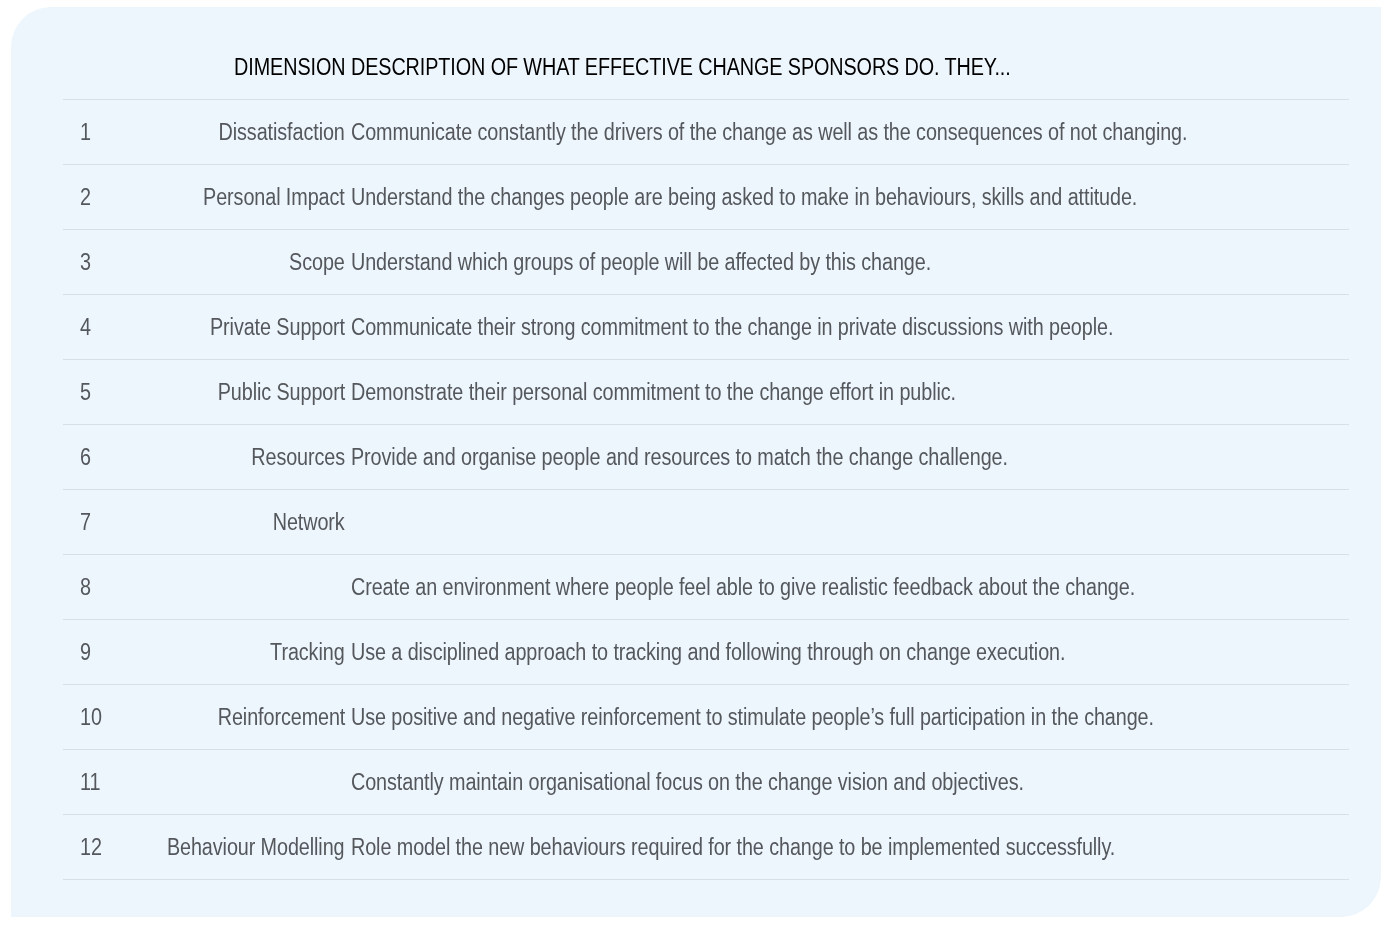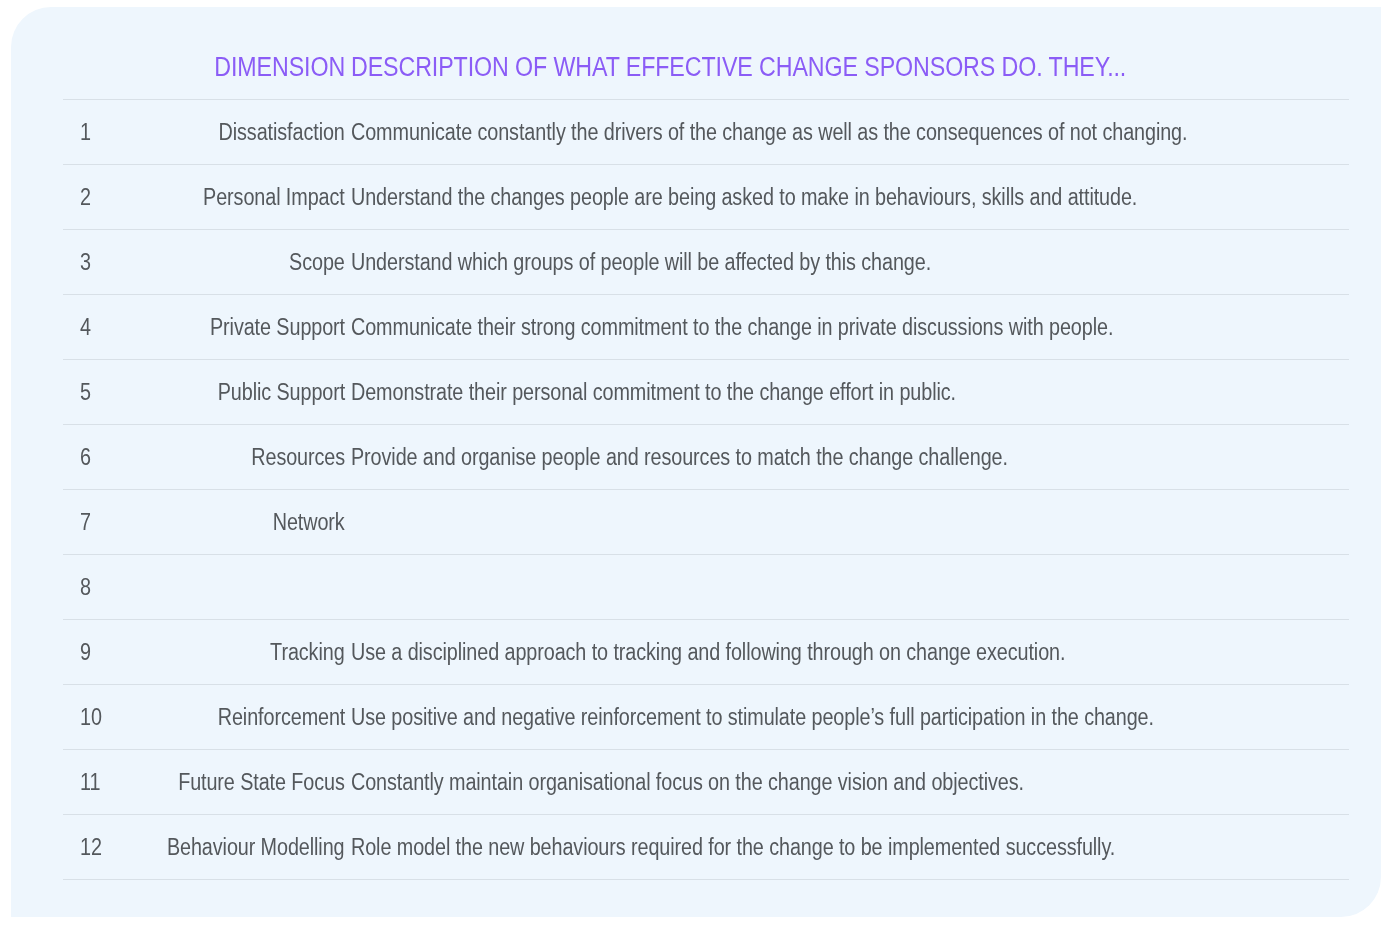--- a/index.html
+++ b/index.html
@@ -20,21 +20,21 @@
     position: absolute; left: 0; width: 1286px; height: 64px;
     border-bottom: 1.5px solid #d8e0e7;
   }
   .cell { position: absolute; top: 0; height: 100%; display: flex; align-items: center;
           white-space: nowrap; font-size: 23px; color: #54585c; }
   .c-num { left: 17px; width: 60px; }
   .c-dim { left: 0; width: 282px; justify-content: flex-end; }
   .c-desc { left: 288px; width: 980px; }
   .sq { display: inline-block; transform: scaleX(0.86); transform-origin: left center; letter-spacing: -0.1px; }
   .sq-r { display: inline-block; transform: scaleX(0.86); transform-origin: right center; letter-spacing: -0.1px; }
-  .hdr { color: #8b5cf6; font-size: 27px; }
+  .hdr { color: #000000; font-size: 23px; }
 </style>
 </head>
 <body>
 
 <div class="panel">
   <div class="table">
     <div class="header-row">
       <div class="cell c-dim hdr">
           <span class="sq-r">DIMENSION</span>
         </div>
@@ -114,20 +114,23 @@
           <span class="sq">7</span>
         </div>
       <div class="cell c-dim">
           <span class="sq-r">Network</span>
         </div>
     </div>
     <div class="row" style="top:520px">
       <div class="cell c-num">
           <span class="sq">8</span>
         </div>
+      <div class="cell c-desc">
+          <span class="sq">Create an environment where people feel able to give realistic feedback about the change.</span>
+        </div>
     </div>
     <div class="row" style="top:585px">
       <div class="cell c-num">
           <span class="sq">9</span>
         </div>
       <div class="cell c-desc">
           <span class="sq">Use a disciplined approach to tracking and following through on change execution.</span>
         </div>
       <div class="cell c-dim">
           <span class="sq-r">Tracking</span>
@@ -141,23 +144,20 @@
           <span class="sq-r">Reinforcement</span>
         </div>
       <div class="cell c-desc">
           <span class="sq">Use positive and negative reinforcement to stimulate people’s full participation in the change.</span>
         </div>
     </div>
     <div class="row" style="top:715px">
       <div class="cell c-num">
           <span class="sq">11</span>
         </div>
-      <div class="cell c-dim">
-          <span class="sq-r">Future State Focus</span>
-        </div>
       <div class="cell c-desc">
           <span class="sq">Constantly maintain organisational focus on the change vision and objectives.</span>
         </div>
     </div>
     <div class="row" style="top:780px">
       <div class="cell c-num">
           <span class="sq">12</span>
         </div>
       <div class="cell c-dim">
           <span class="sq-r">Behaviour Modelling</span>

